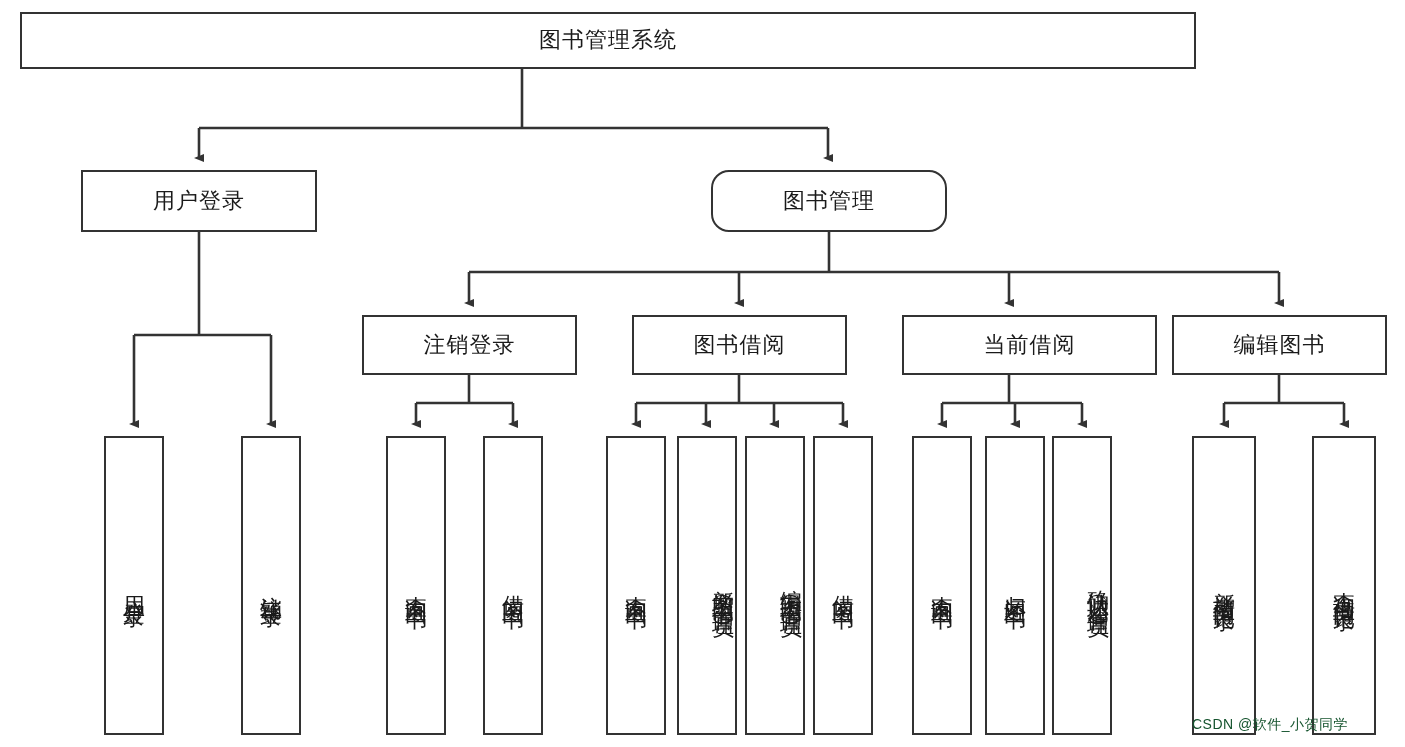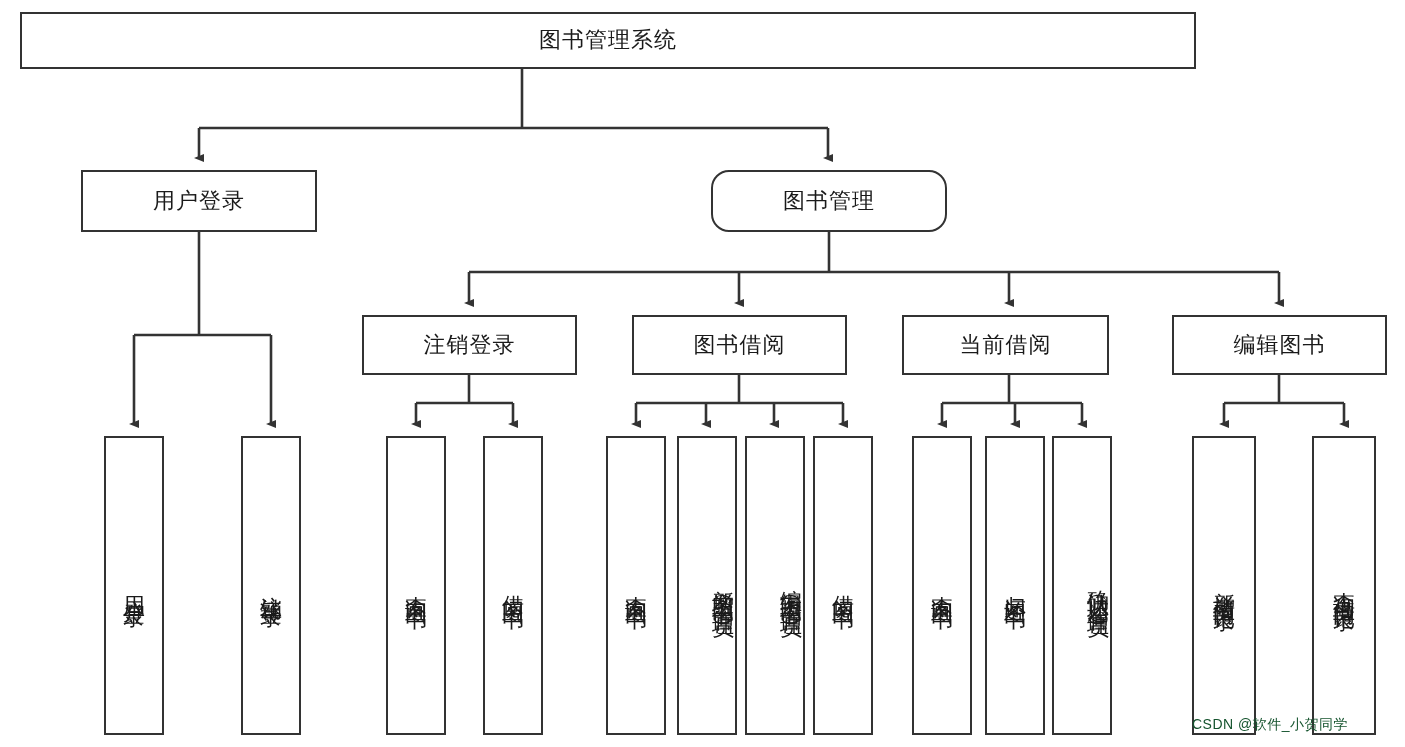--- a/index.html
+++ b/index.html
@@ -111,21 +111,21 @@
         <path d="M1224,403 L1224,424" marker-end="url(#arrow)"></path>
         <path d="M1344,403 L1344,424" marker-end="url(#arrow)"></path>
       </g>
   </svg>
   <div id="nodes">
       <div class="node node-h" style="left: 20px; top: 12px; width: 1176px; height: 57px;">图书管理系统</div>
       <div class="node node-h" style="left: 81px; top: 170px; width: 236px; height: 62px;">用户登录</div>
       <div class="node node-h" style="left: 711px; top: 170px; width: 236px; height: 62px; border-radius: 18px;">图书管理</div>
       <div class="node node-h" style="left: 362px; top: 315px; width: 215px; height: 60px;">注销登录</div>
       <div class="node node-h" style="left: 632px; top: 315px; width: 215px; height: 60px; text-align: center;">图书借阅</div>
-      <div class="node node-h" style="left: 902px; top: 315px; width: 207px; height: 60px;">当前借阅</div>
+      <div class="node node-h" style="left: 902px; top: 315px; width: 255px; height: 60px;">当前借阅</div>
       <div class="node node-h" style="left: 1172px; top: 315px; width: 215px; height: 60px;">编辑图书</div>
       <div class="node node-v anchor-center" style="left: 104px; top: 436px; width: 60px; height: 299px;">用户登录</div>
       <div class="node node-v anchor-center" style="left: 241px; top: 436px; width: 60px; height: 299px;">注销登录</div>
       <div class="node node-v anchor-center" style="left: 386px; top: 436px; width: 60px; height: 299px;">查询图书</div>
       <div class="node node-v anchor-center" style="left: 483px; top: 436px; width: 60px; height: 299px;">借阅图书</div>
       <div class="node node-v anchor-center" style="left: 606px; top: 436px; width: 60px; height: 299px;">查询图书</div>
       <div class="node node-v anchor-top" style="left: 677px; top: 436px; width: 60px; height: 299px;">新增图书（管理员）</div>
       <div class="node node-v anchor-top" style="left: 745px; top: 436px; width: 60px; height: 299px;">编辑图书（管理员）</div>
       <div class="node node-v anchor-center" style="left: 813px; top: 436px; width: 60px; height: 299px;">借阅图书</div>
       <div class="node node-v anchor-center" style="left: 912px; top: 436px; width: 60px; height: 299px;">查询图书</div>

